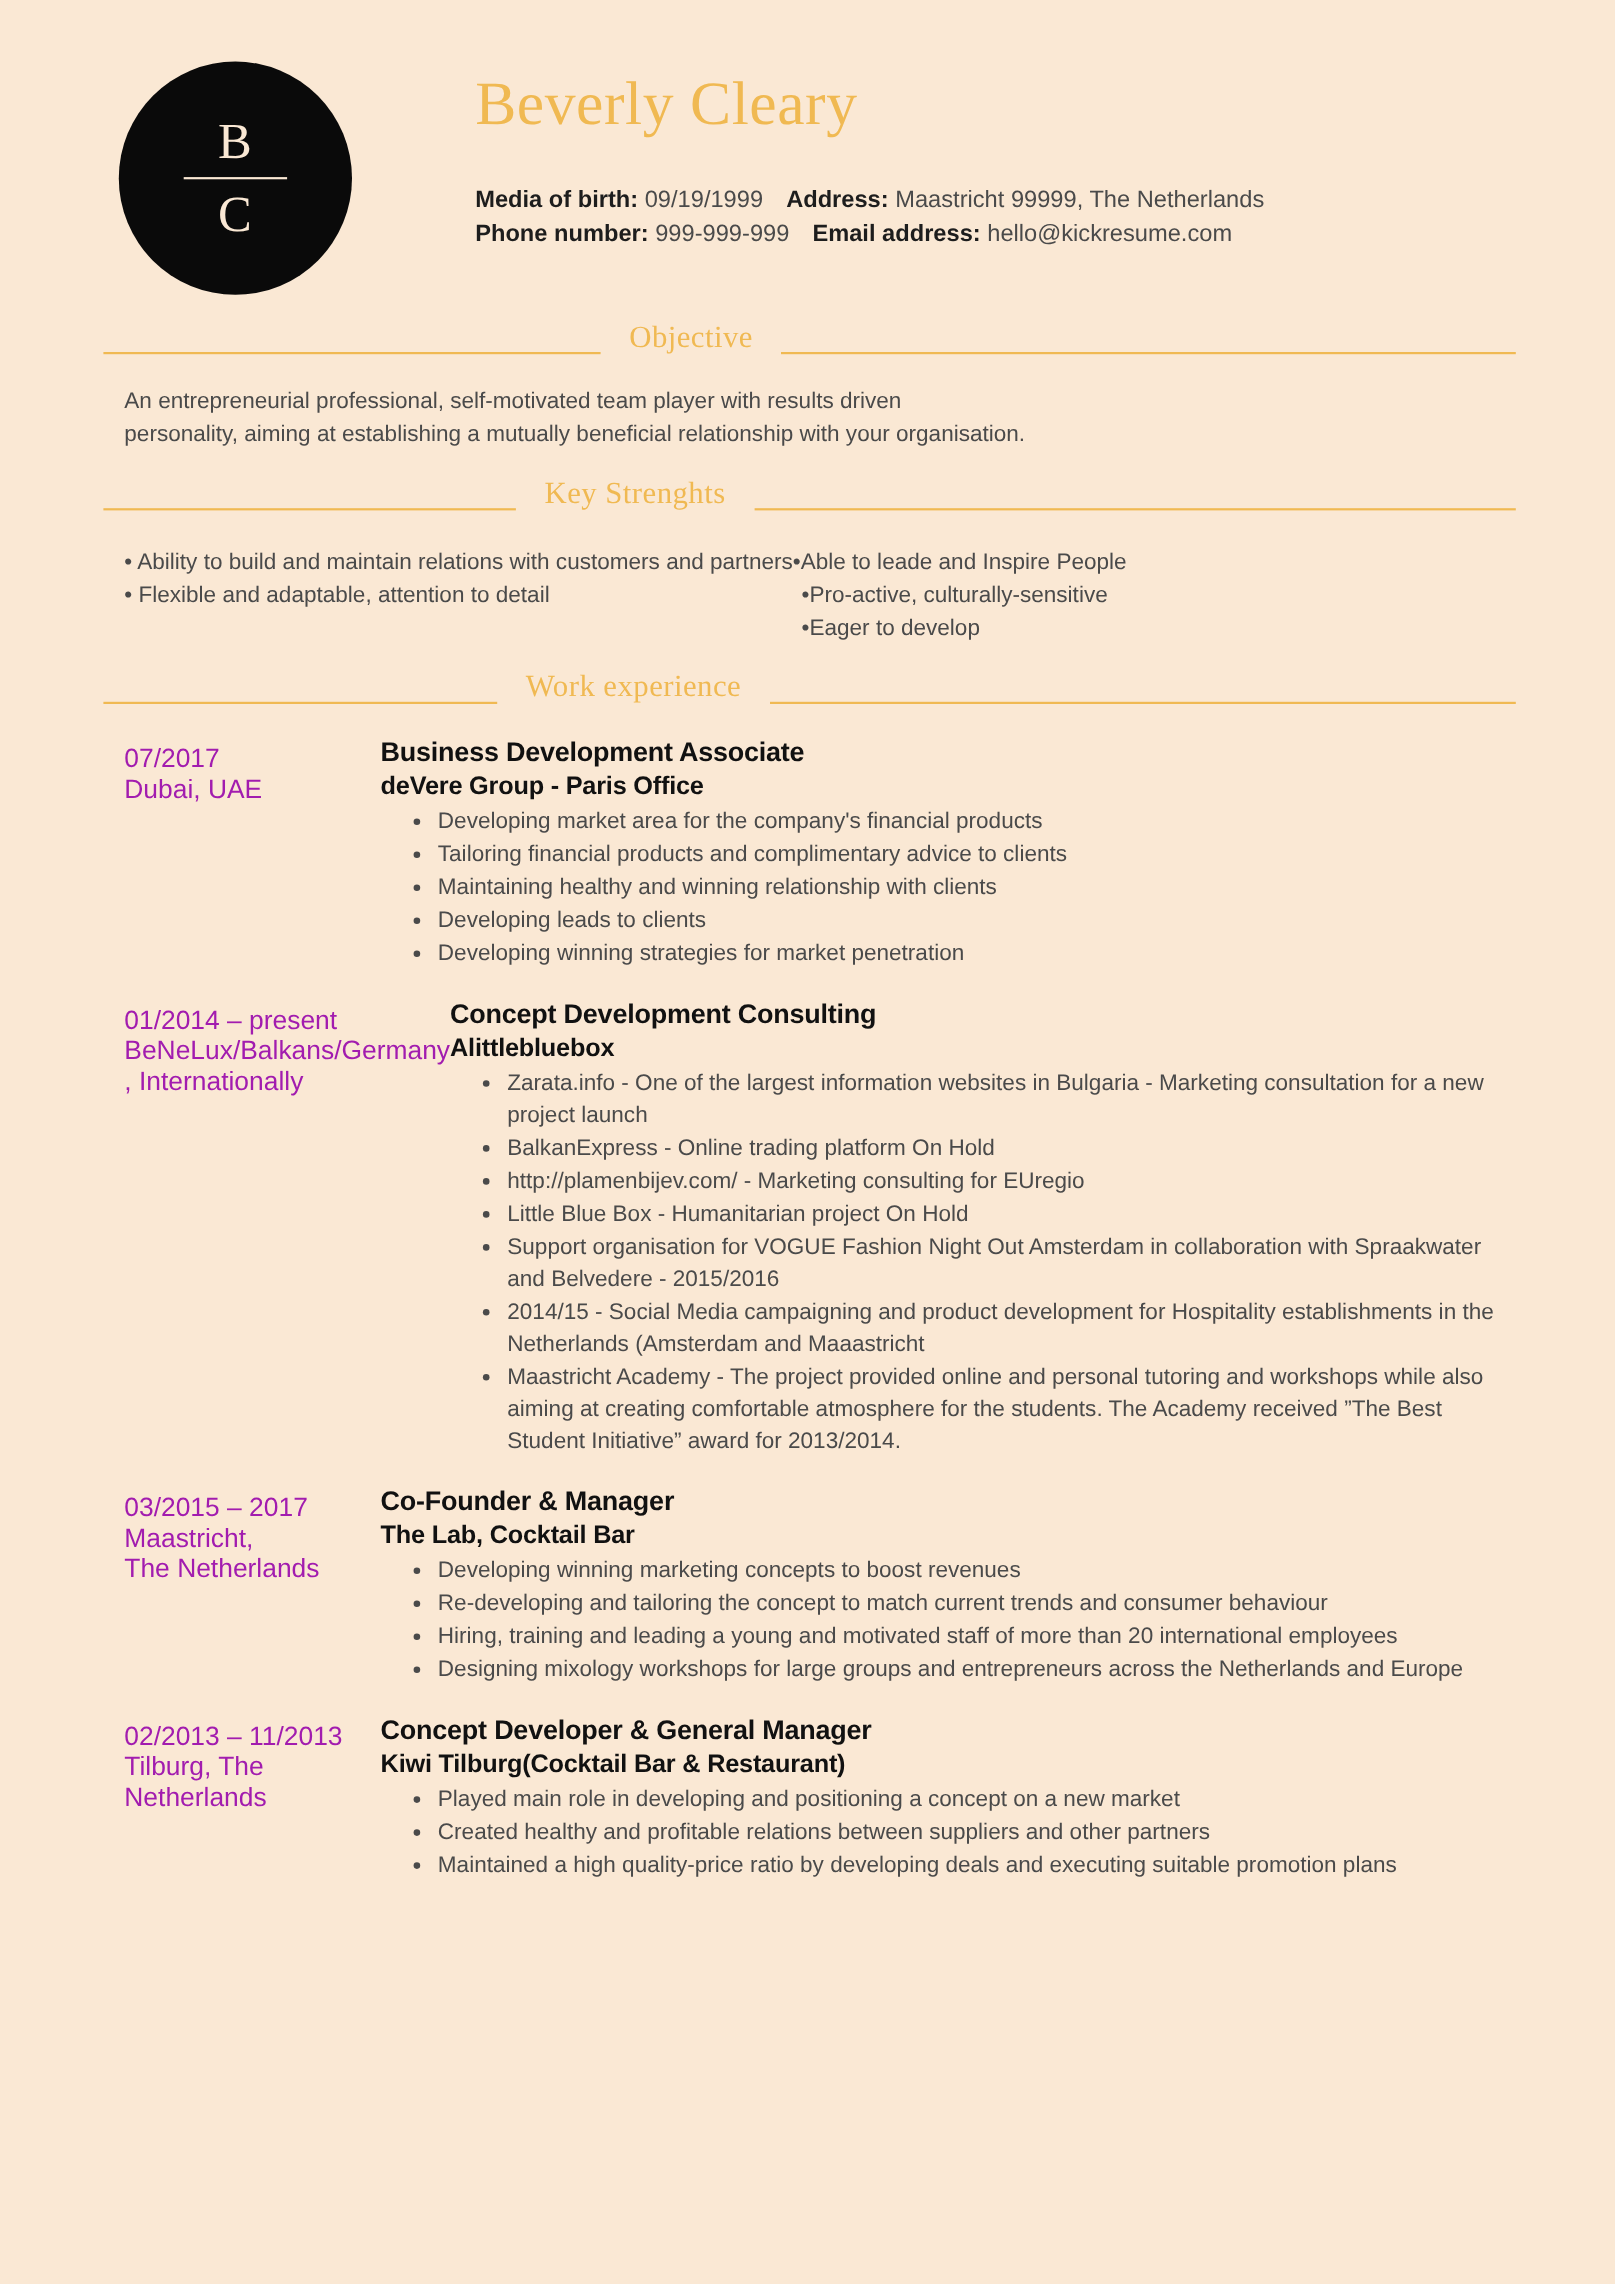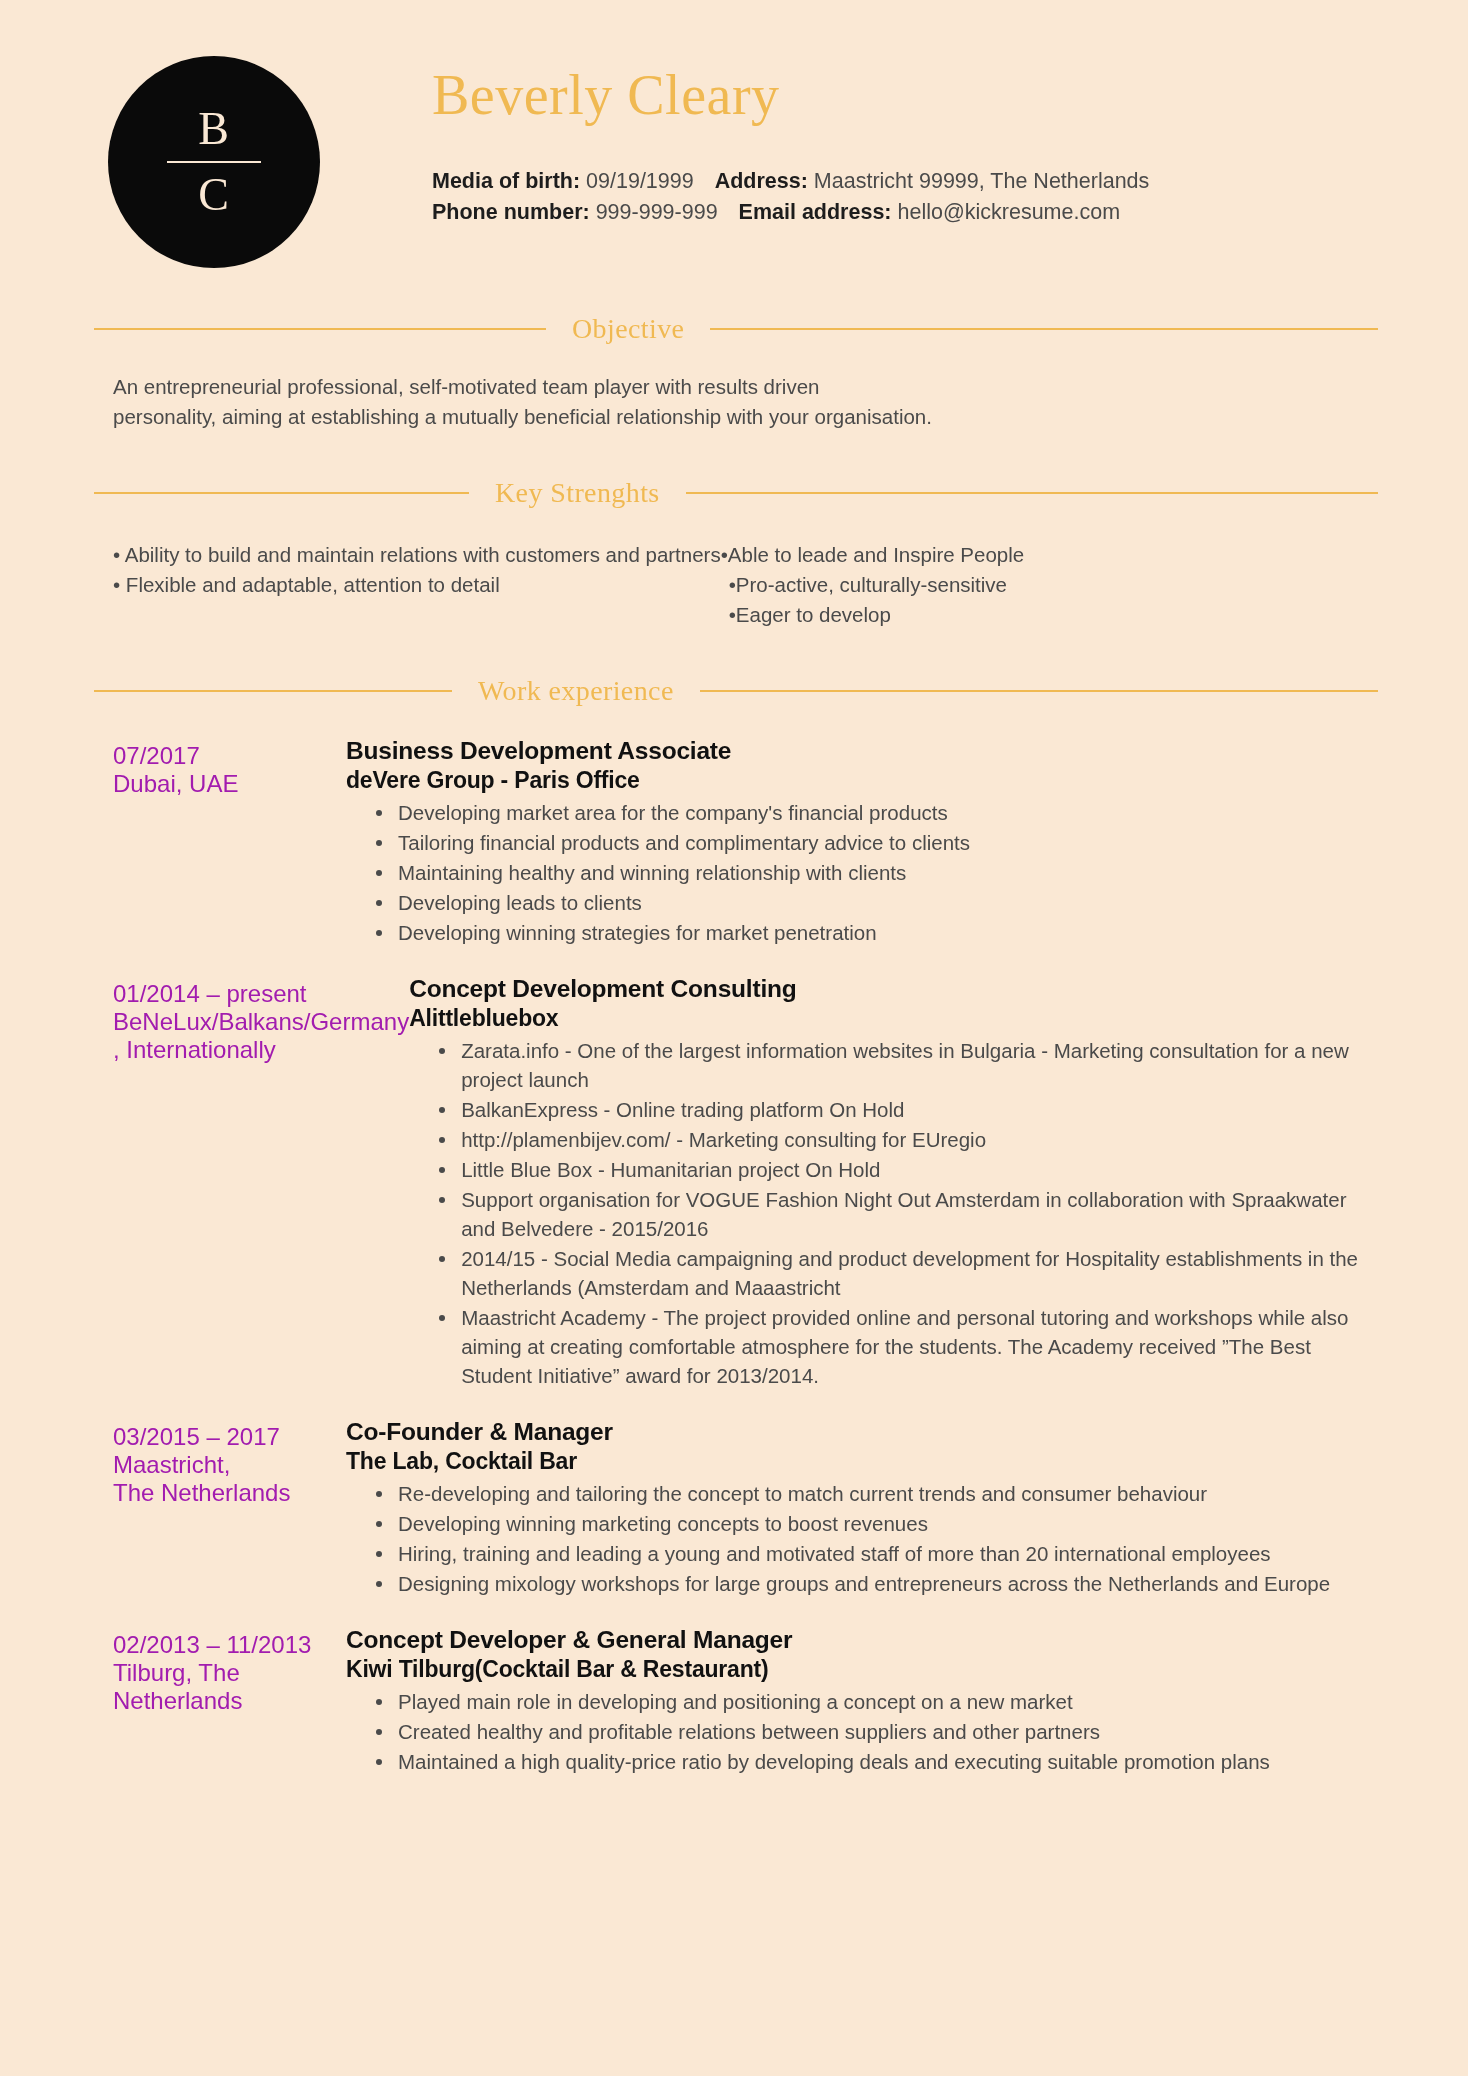--- a/index.html
+++ b/index.html
@@ -76,23 +76,23 @@
     color: #1d1d1d;
   }
   .contact-line .sep {
     display: inline-block;
     width: 9px;
   }
 
   
   .section-head {
     display: flex;
-    align-items: center;
+    align-items: flex-end;
     padding: 0 90px 0 94px;
-    margin-top: 46px;
+    margin-top: 24px;
   }
   .section-head .line {
     height: 2px;
     background: #f0b952;
     flex: 1 1 auto;
   }
   .section-head .title {
     font-family: "Liberation Serif", serif;
     font-size: 28px;
     line-height: 30px;
@@ -294,22 +294,22 @@
     <div class="job">
       <div class="job-meta">
         <div>03/2015 – 2017</div>
         <div>Maastricht,</div>
         <div>The Netherlands</div>
       </div>
       <div class="job-body">
         <div class="job-title">Co-Founder &amp; Manager</div>
         <div class="job-company">The Lab, Cocktail Bar</div>
         <ul class="job-points">
+          <li>Developing winning marketing concepts to boost revenues</li>
           <li>Re-developing and tailoring the concept to match current trends and consumer behaviour</li>
-          <li>Developing winning marketing concepts to boost revenues</li>
           <li>Hiring, training and leading a young and motivated staff of more than 20 international employees</li>
           <li>Designing mixology workshops for large groups and entrepreneurs across the Netherlands and Europe</li>
         </ul>
       </div>
     </div>
 
     <div class="job">
       <div class="job-meta">
         <div>02/2013 – 11/2013</div>
         <div>Tilburg, The Netherlands</div>

